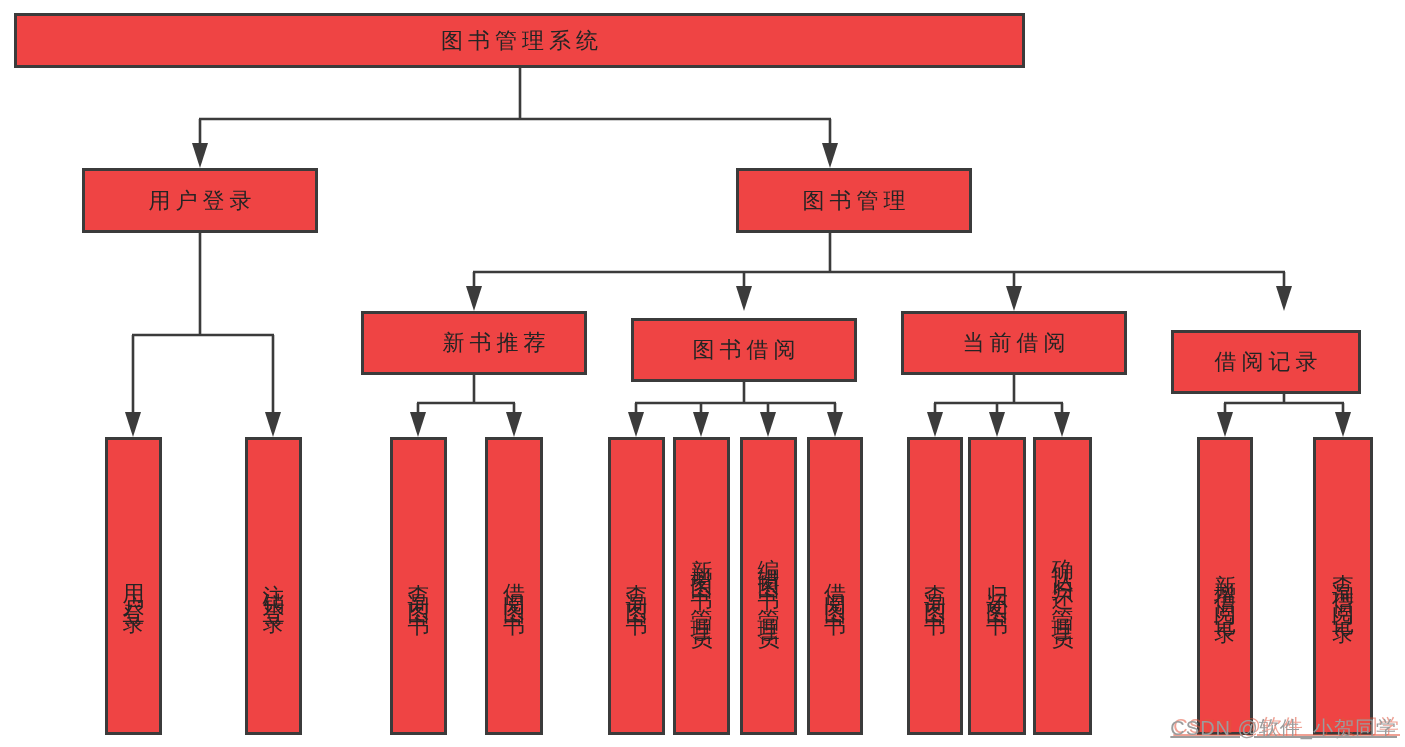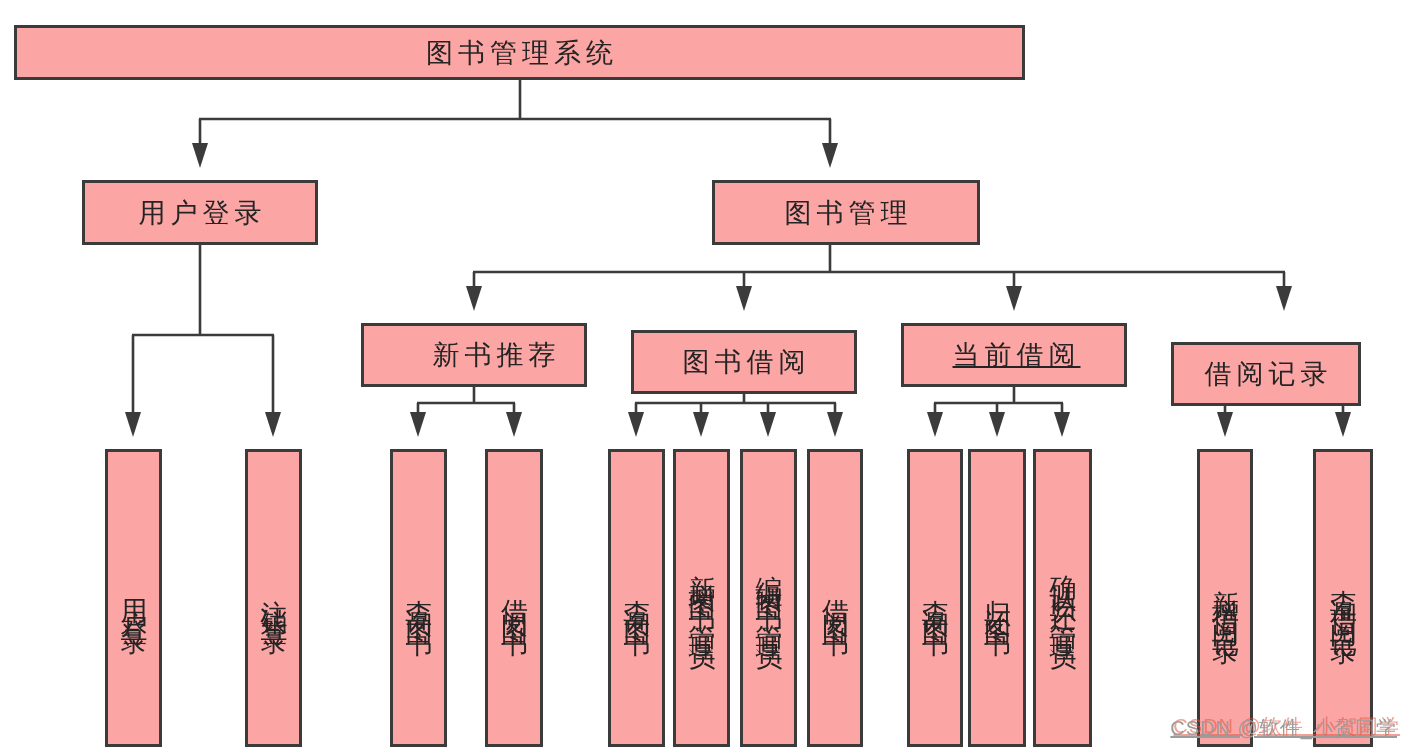--- a/index.html
+++ b/index.html
@@ -12,26 +12,25 @@
   html,body{margin:0;padding:0;background:var(--bg-color);}
   .stage{
     position:relative;width:1405px;height:747px;background:var(--bg-color);
     font-family:"Liberation Sans","DejaVu Sans",sans-serif;
     color:var(--text-color);overflow:hidden;
   }
   .connectors{position:absolute;left:0;top:0;width:1405px;height:747px;}
   .connectors path{stroke:var(--line-color);stroke-width:2.6;fill:none;}
   .connectors polygon{fill:var(--line-color);stroke:none;}
   .node{
-    position:absolute;box-sizing:border-box;background:#fca5a5;
+    position:absolute;box-sizing:border-box;background:#ef4444;
     border:3px solid var(--line-color);
     display:flex;align-items:center;justify-content:center;
-    font-size:27px;letter-spacing:5px;text-indent:5px;
+    font-size:22px;letter-spacing:5px;text-indent:5px;
     white-space:nowrap;
-    margin-top:12px;
   }
   .leaf{letter-spacing:0;text-indent:0;}
   .leaf span{
     writing-mode:vertical-rl;text-orientation:mixed;
     letter-spacing:10px;line-height:1;display:block;
   }
   .watermark{
     position:absolute;right:8px;bottom:5px;
     font-size:20px;letter-spacing:1px;
     color:var(--watermark-gray);
@@ -77,25 +76,25 @@
     <polygon points="1054,412 1070,412 1062,437"></polygon>
 
     <path d="M1284,375 L1284,404 M1224,403 L1344,403 M1225,403 L1225,414 M1343,403 L1343,414"></path>
     <polygon points="1217,412 1233,412 1225,437"></polygon>
     <polygon points="1335,412 1351,412 1343,437"></polygon>
   </svg>
 
   <div class="node" style="left:14px;top:13px;width:1011px;height:55px;">图书管理系统</div>
 
   <div class="node" style="left:82px;top:168px;width:236px;height:65px;">用户登录</div>
-  <div class="node" style="left:712px;top:168px;width:268px;height:65px;">图书管理</div>
+  <div class="node" style="left:736px;top:168px;width:236px;height:65px;">图书管理</div>
 
   <div class="node" style="left:361px;top:311px;width:226px;height:64px;padding-left:40px;">新书推荐</div>
   <div class="node" style="left:631px;top:318px;width:226px;height:64px;">图书借阅</div>
-  <div class="node" style="left:901px;top:311px;width:226px;height:64px;text-decoration:underline;">当前借阅</div>
+  <div class="node" style="left:901px;top:311px;width:226px;height:64px;">当前借阅</div>
   <div class="node" style="left:1171px;top:330px;width:190px;height:64px;text-align:center;">借阅记录</div>
 
   <div class="node leaf" style="left:105px;top:437px;width:57px;height:298px;">
     <span>用户登录</span>
   </div>
   <div class="node leaf" style="left:245px;top:437px;width:57px;height:298px;">
     <span>注销登录</span>
   </div>
 
   <div class="node leaf" style="left:390px;top:437px;width:57px;height:298px;">

